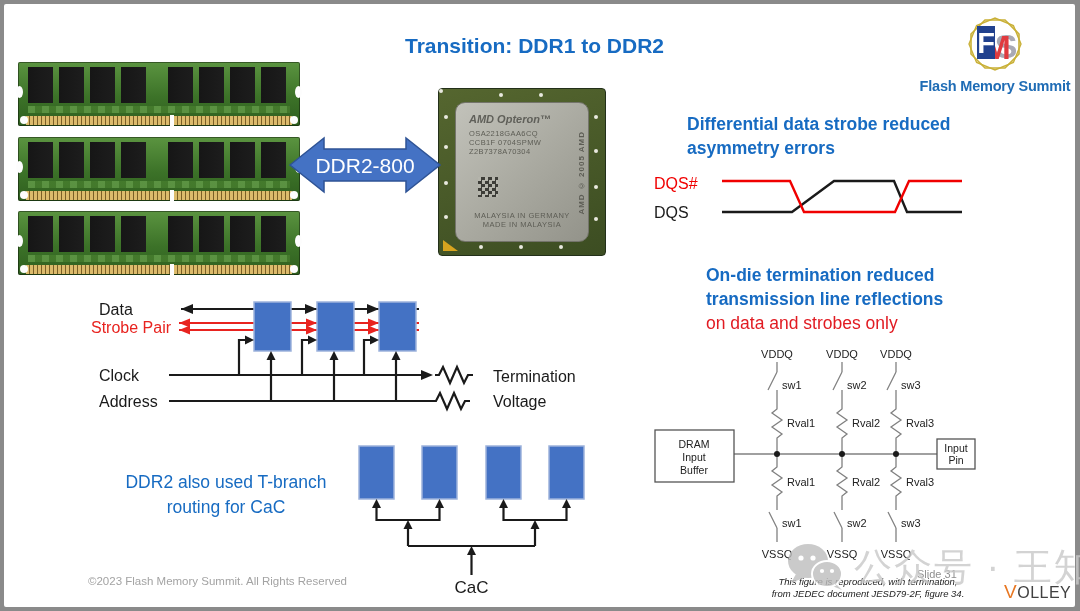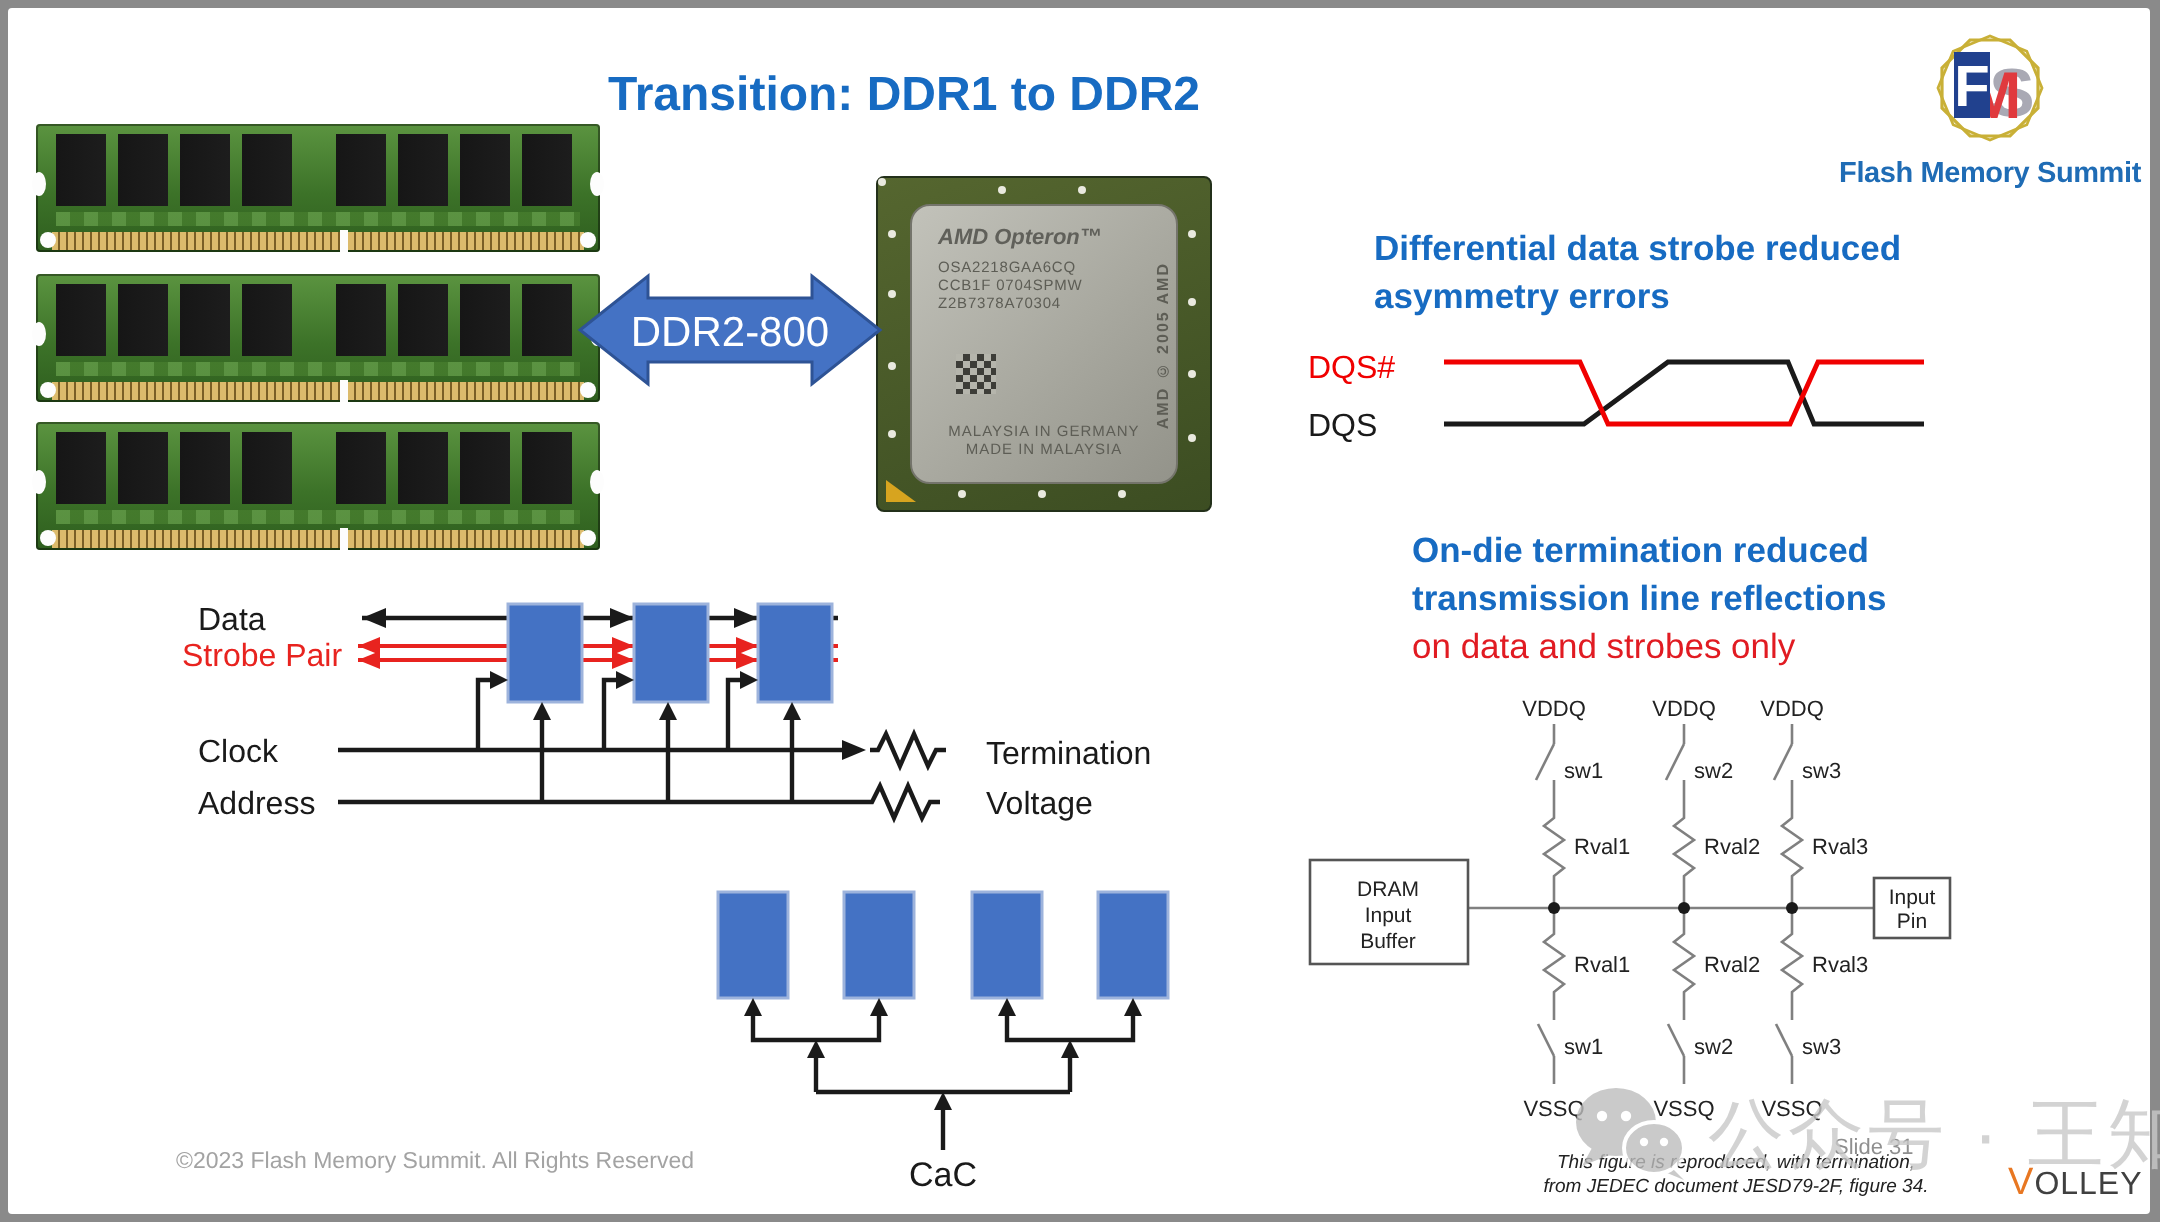--- a/index.html
+++ b/index.html
@@ -2,21 +2,21 @@
 <html><head>
 <meta charset="utf-8">
 <style>
   html,body{margin:0;padding:0;}
   body{font-family:"Liberation Sans",sans-serif;background:#d8d8d8;}
   #stage{position:relative;width:1080px;height:611px;background:#8a8a8a;overflow:hidden;}
   #slide{position:absolute;left:4px;top:4px;right:5px;bottom:4px;background:#ffffff;border-radius:2px;}
   .abs{position:absolute;}
 
   
-  .title{left:300px;top:30px;width:360px;text-align:left;font-size:24px;font-weight:700;color:#176bc2;}
+  .title{left:300px;top:30px;width:360px;text-align:right;font-size:21px;font-weight:700;color:#176bc2;}
 
   
   .fms{left:915px;top:12px;width:152px;text-align:center;}
   .fms-text{font-size:14.5px;font-weight:700;color:#1f6cb5;margin-top:2px;letter-spacing:-0.2px;}
 
   
   .ram-stack{left:14px;top:57px;width:282px;height:215px;}
   .ram{position:absolute;left:0;width:282px;height:64px;background:linear-gradient(180deg,#5b9440 0%,#3c7228 55%,#2e5e1e 100%);border-radius:2px;box-shadow:inset 0 0 0 1px rgba(0,0,0,.4);}
   .ram .chips{position:absolute;top:5px;left:10px;right:10px;height:36px;}
   .ram .grp{position:absolute;top:0;height:100%;background:repeating-linear-gradient(90deg,#161616 0px,#1d1d1d 25px,rgba(0,0,0,0) 25px,rgba(0,0,0,0) 31px);}
@@ -276,20 +276,21 @@
       <g font-size="16" fill="#1a1a1a">
         <text x="10" y="21">Data</text>
         <text x="2" y="39" fill="#e8231f">Strobe Pair</text>
         <text x="10" y="87">Clock</text>
         <text x="10" y="113">Address</text>
         <text x="404" y="88">Termination</text>
         <text x="404" y="113">Voltage</text>
       </g>
     </svg>
 
+    <div class="abs tb-text">DDR2 also used T-branch routing for CaC</div>
 
     <svg class="abs" style="left:345px;top:438px" width="250" height="155" viewBox="0 0 250 155">
       <g fill="#4472c4" stroke="#9db3dc" stroke-width="1.5">
         <rect x="10" y="4" width="35" height="53"></rect>
           <rect x="73" y="4" width="35" height="53"></rect>
         <rect x="137" y="4" width="35" height="53"></rect>
           <rect x="200" y="4" width="35" height="53"></rect>
       </g>
       <g stroke="#1a1a1a" stroke-width="2.2" fill="none">
         <polyline points="27.5,63 27.5,78 90.5,78 90.5,63"></polyline>

